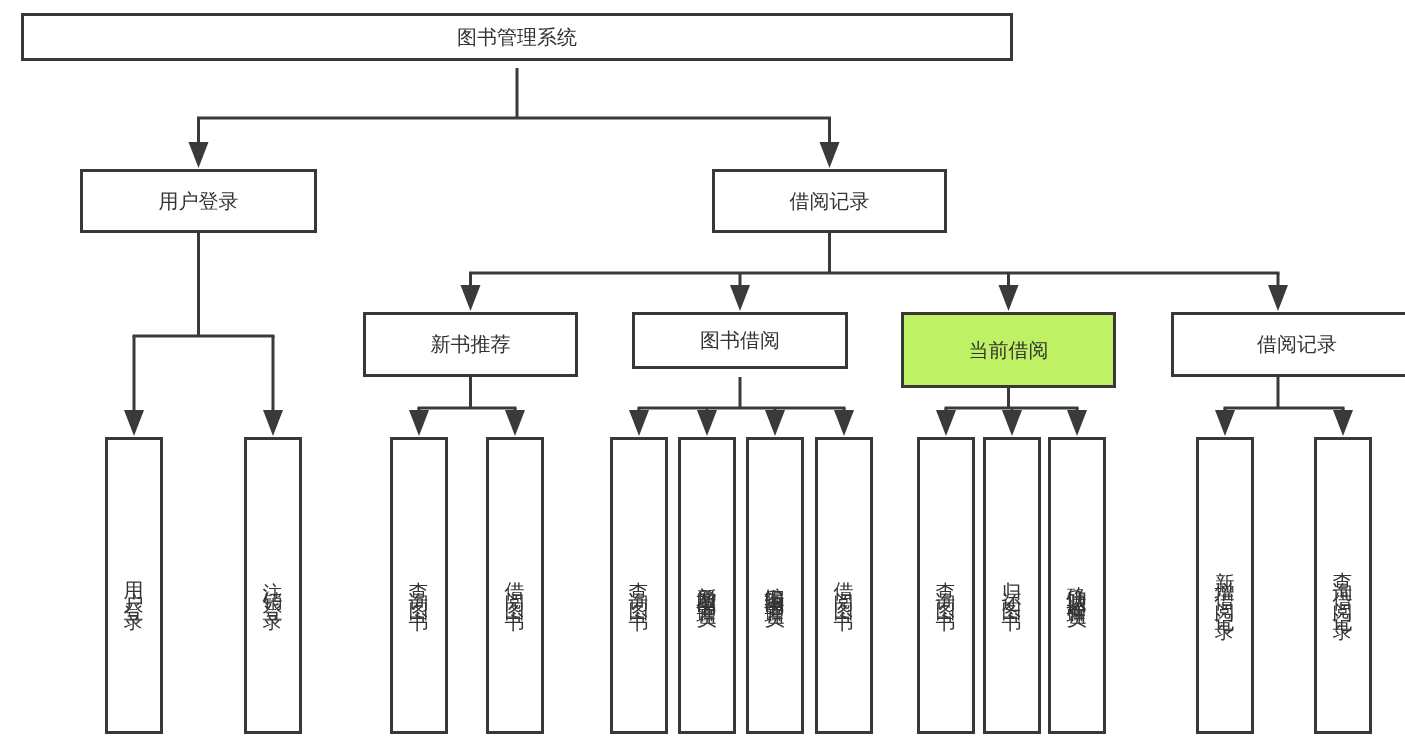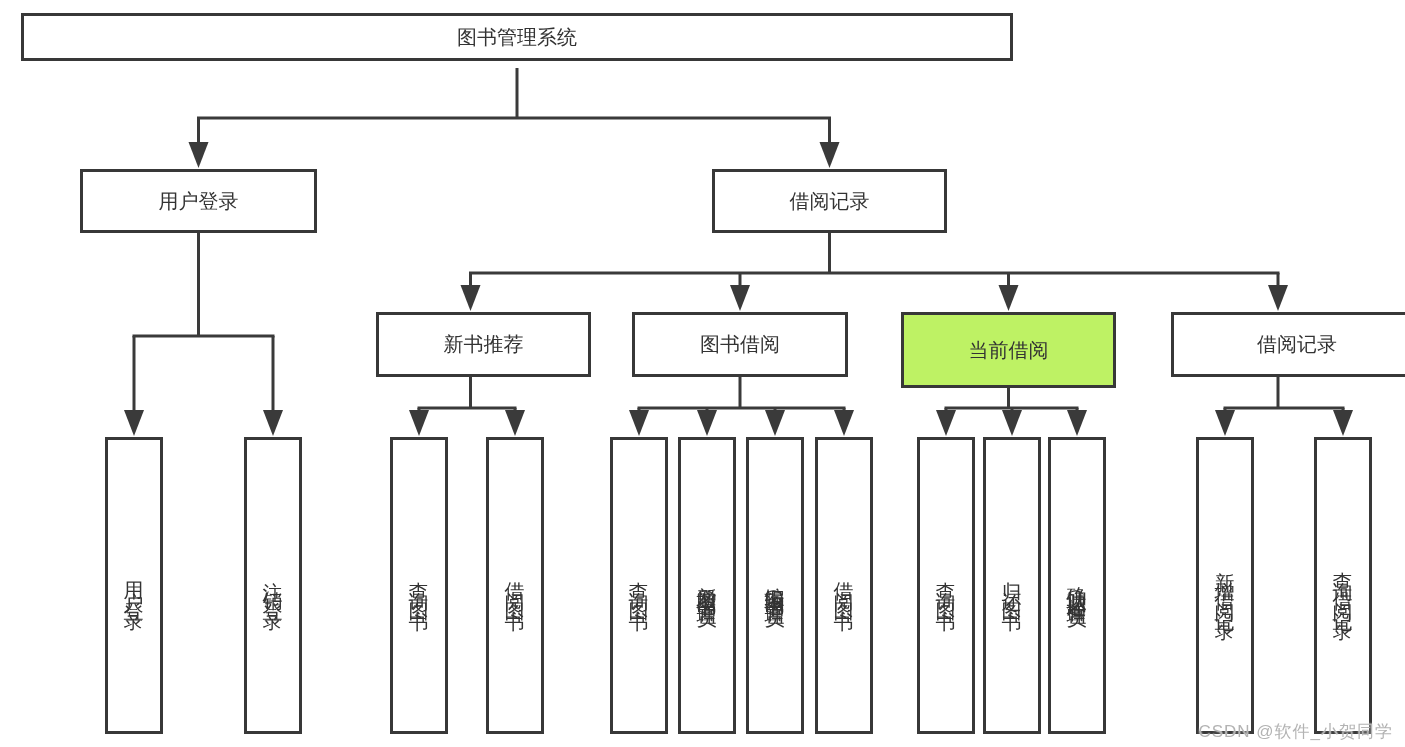--- a/index.html
+++ b/index.html
@@ -101,24 +101,24 @@
   <div id="nodes">
       <div class="box" style="left: 21px; top: 13px; width: 992px; height: 48px; border-color: rgb(56, 56, 56); color: rgb(51, 51, 51); background: rgb(255, 255, 255);">
         <span class="lbl">图书管理系统</span>
       </div>
       <div class="box" style="left: 80px; top: 169px; width: 237px; height: 64px; border-color: rgb(56, 56, 56); color: rgb(51, 51, 51); background: rgb(255, 255, 255);">
         <span class="lbl">用户登录</span>
       </div>
       <div class="box" style="left: 712px; top: 169px; width: 235px; height: 64px; border-color: rgb(56, 56, 56); color: rgb(51, 51, 51); background: rgb(255, 255, 255);">
         <span class="lbl">借阅记录</span>
       </div>
-      <div class="box" style="left: 376px; top: 312px; width: 215px; height: 65px; border-color: rgb(56, 56, 56); color: rgb(51, 51, 51); background: rgb(255, 255, 255);">
+      <div class="box" style="left: 363px; top: 312px; width: 215px; height: 65px; border-color: rgb(56, 56, 56); color: rgb(51, 51, 51); background: rgb(255, 255, 255);">
         <span class="lbl">新书推荐</span>
       </div>
-      <div class="box" style="left: 632px; top: 312px; width: 216px; height: 65px; border-color: rgb(56, 56, 56); color: rgb(51, 51, 51); background: rgb(255, 255, 255); text-align: right;">
+      <div class="box" style="left: 632px; top: 312px; width: 216px; height: 57px; border-color: rgb(56, 56, 56); color: rgb(51, 51, 51); background: rgb(255, 255, 255); text-align: right;">
         <span class="lbl">图书借阅</span>
       </div>
       <div class="box" style="left: 901px; top: 312px; width: 215px; height: 76px; border-color: rgb(56, 56, 56); color: rgb(51, 51, 51); background: #bef264;">
         <span class="lbl">当前借阅</span>
       </div>
       <div class="box" style="left: 1171px; top: 312px; width: 252px; height: 65px; border-color: rgb(56, 56, 56); color: rgb(51, 51, 51); background: rgb(255, 255, 255);">
         <span class="lbl">借阅记录</span>
       </div>
       <div class="box v" style="left: 105px; top: 437px; width: 58px; height: 297px; border-color: rgb(56, 56, 56); color: rgb(51, 51, 51); background: rgb(255, 255, 255);">
         <span class="lbl">用户登录</span>
@@ -153,14 +153,13 @@
       <div class="box v" style="left: 1048px; top: 437px; width: 58px; height: 297px; border-color: rgb(56, 56, 56); color: rgb(51, 51, 51); background: rgb(255, 255, 255);">
         <span class="lbl long">确认归还（管理员）</span>
       </div>
       <div class="box v" style="left: 1196px; top: 437px; width: 58px; height: 297px; border-color: rgb(56, 56, 56); color: rgb(51, 51, 51); background: rgb(255, 255, 255);">
         <span class="lbl">新增借阅记录</span>
       </div>
       <div class="box v" style="left: 1314px; top: 437px; width: 58px; height: 297px; border-color: rgb(56, 56, 56); color: rgb(51, 51, 51); background: rgb(255, 255, 255);">
         <span class="lbl">查询借阅记录</span>
       </div>
     </div>
-  <div class="watermark">CSDN @软件_小贺同学</div>
 </div>
 
 </body></html>

